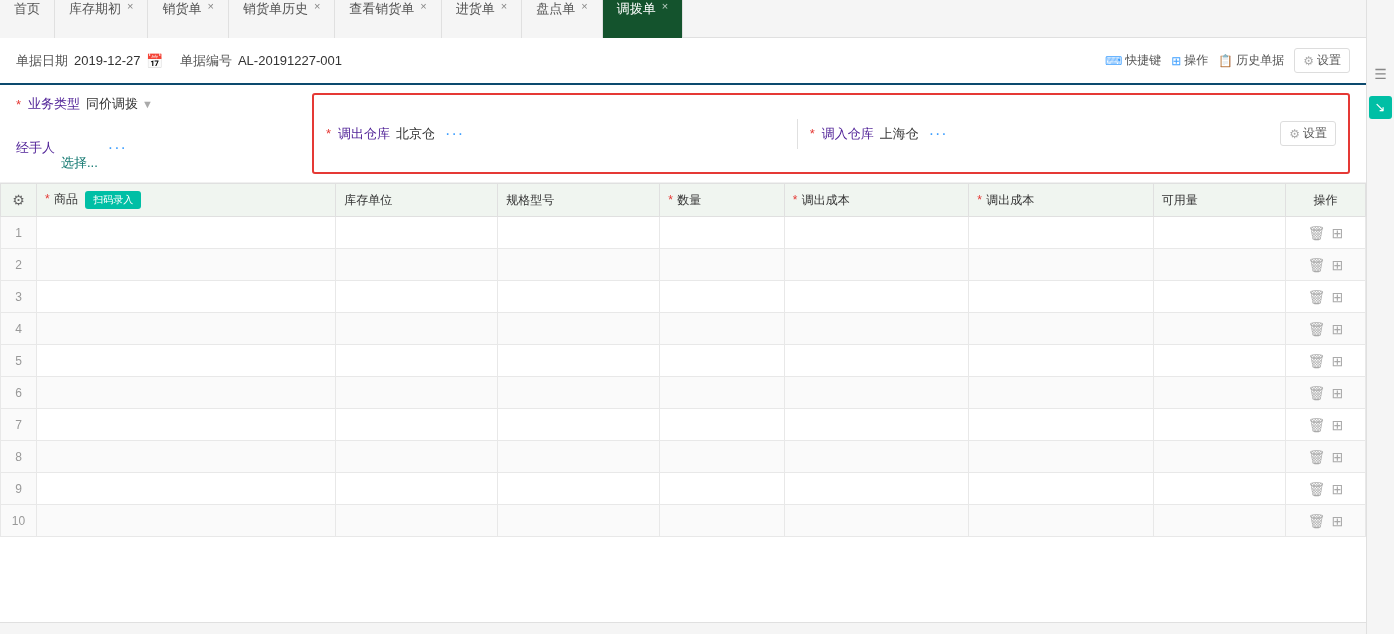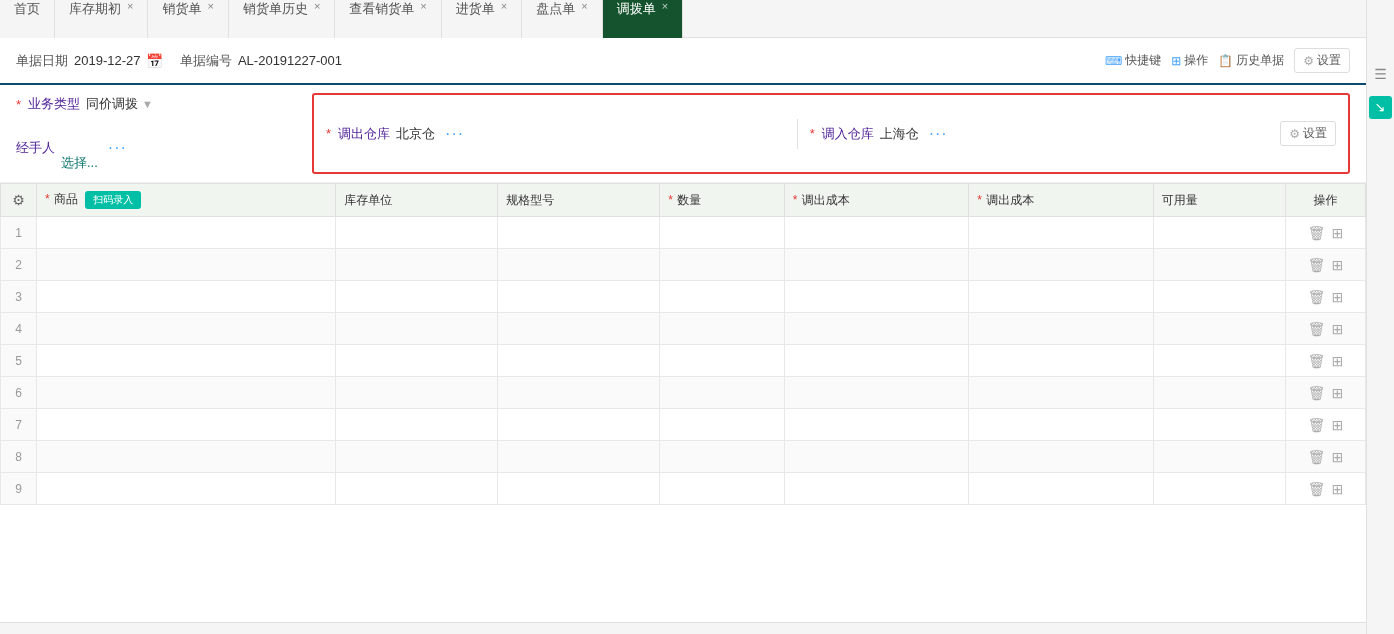--- a/index.html
+++ b/index.html
@@ -567,20 +567,36 @@
         <td></td>
         <td></td>
         <td></td>
         <td class="ops-cell">
           <div class="ops-icons">
             <span class="op-icon">🗑</span>
             <span class="op-icon">⊞</span>
           </div>
         </td>
       </tr>
+          <tr>
+        <td class="row-num">10</td>
+        <td></td>
+        <td></td>
+        <td></td>
+        <td></td>
+        <td></td>
+        <td></td>
+        <td></td>
+        <td class="ops-cell">
+          <div class="ops-icons">
+            <span class="op-icon">🗑</span>
+            <span class="op-icon">⊞</span>
+          </div>
+        </td>
+      </tr>
         </tbody>
     </table>
   </div>
 
   <div class="scroll-area">
     <div class="scroll-inner"></div>
   </div>
 </div>
 
 <div class="right-panel">

